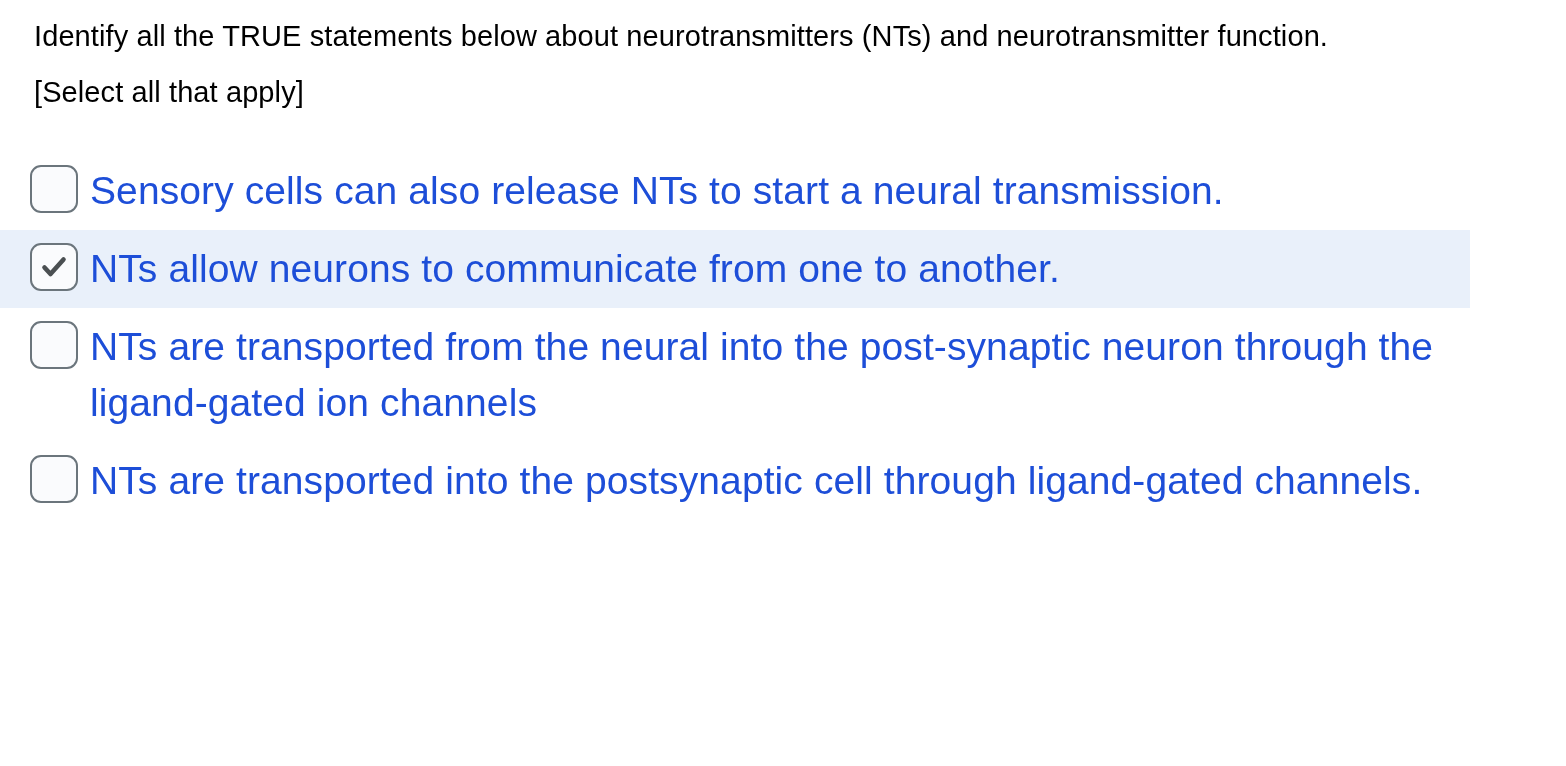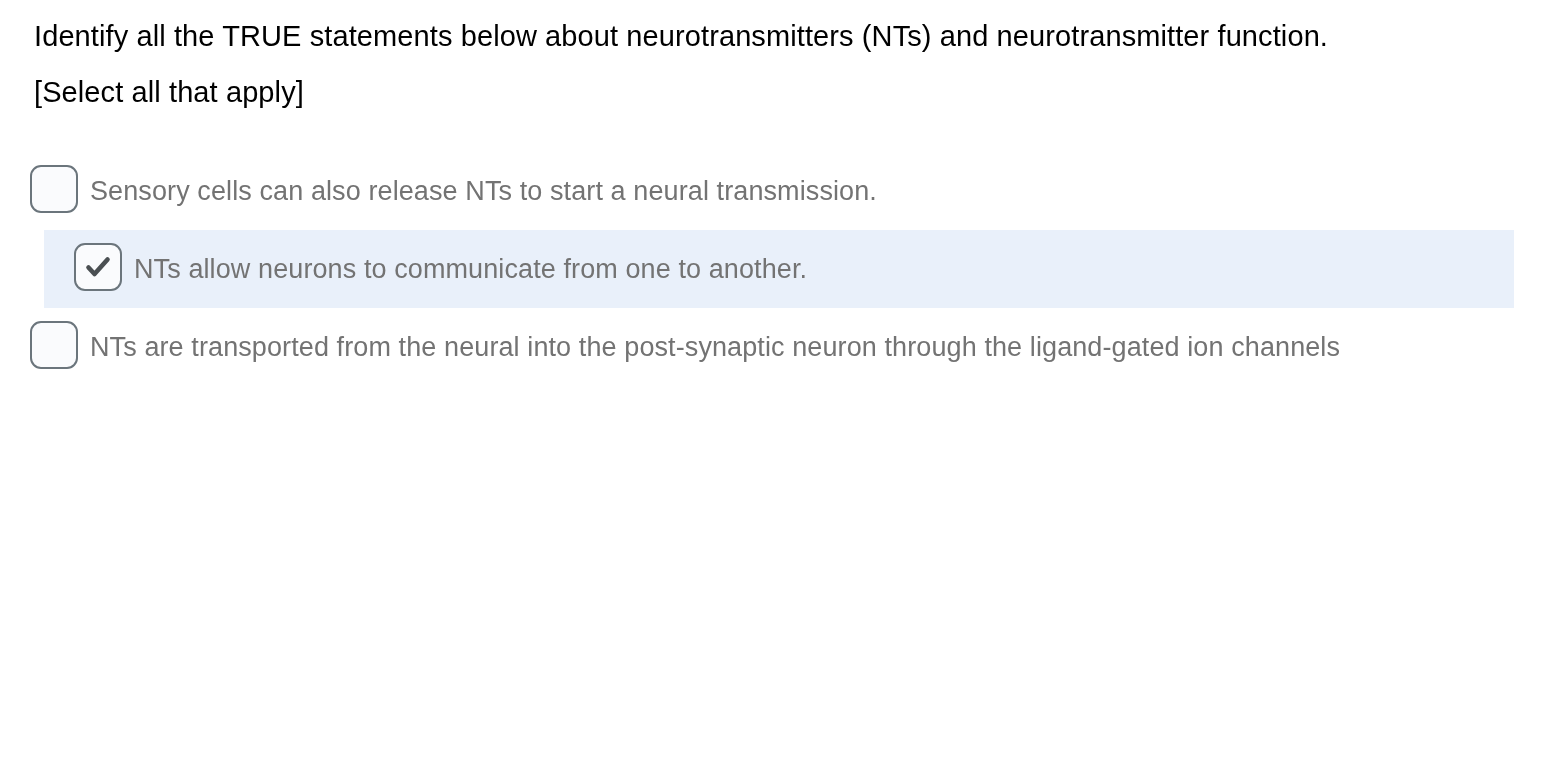--- a/index.html
+++ b/index.html
@@ -49,21 +49,20 @@
     position: relative;
     display: flex;
     align-items: flex-start;
     box-sizing: border-box;
     padding: 11px 0 11px 30px;
     width: 1470px;
     background: transparent;
   }
   .answer-row.selected {
     background: #e9f0fa;
-    margin-left: 44px;
   }
 
   
   .checkbox {
     flex: 0 0 auto;
     width: 48px;
     height: 48px;
     box-sizing: border-box;
     border: 2px solid #6b757c;
     border-radius: 11px;
@@ -78,23 +77,23 @@
   }
   .checkbox .tick {
     display: none;
   }
   .checkbox.checked .tick {
     display: block;
   }
 
   .answer-text {
     margin-left: 12px;
-    font-size: 27px;
+    font-size: 39px;
     line-height: 56px;
-    color: #737373;
+    color: #1d4ed8;
     max-width: 1400px;
     letter-spacing: 0.1px;
   }
 </style>
 </head>
 <body>
 
 <div class="question-root">
 
   <div class="question-stem">Identify all the TRUE statements below about neurotransmitters (NTs) and neurotransmitter function.  [Select all that apply]</div>
@@ -117,16 +116,22 @@
   </div>
 
   <div class="answer-row">
     <span class="checkbox">
       
     </span>
     <span class="answer-text">NTs are transported from the neural into the post-synaptic neuron through the ligand-gated ion channels</span>
   </div>
 
 
+  <div class="answer-row">
+    <span class="checkbox">
+      
+    </span>
+    <span class="answer-text">NTs are transported into the postsynaptic cell through ligand-gated channels.</span>
+  </div>
 
 </div>
 
 </div>
 
 </body></html>

